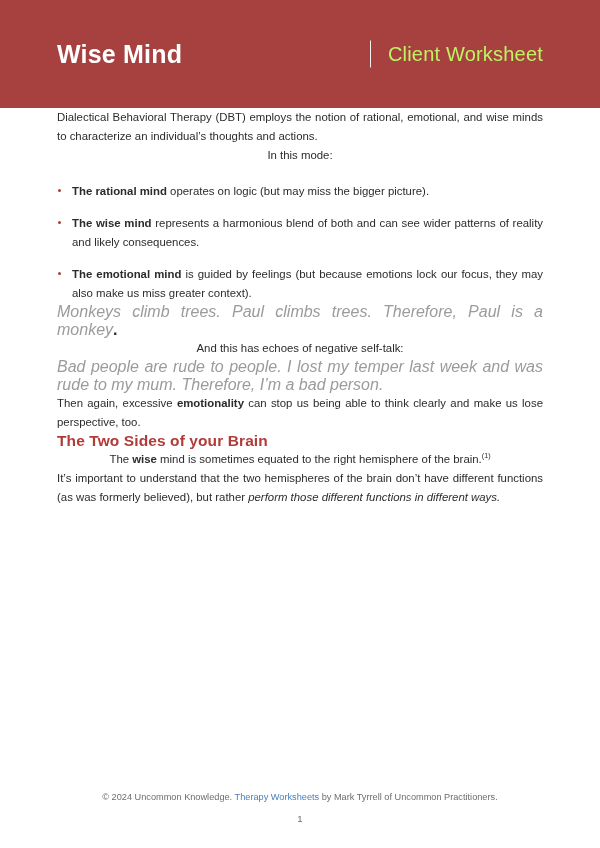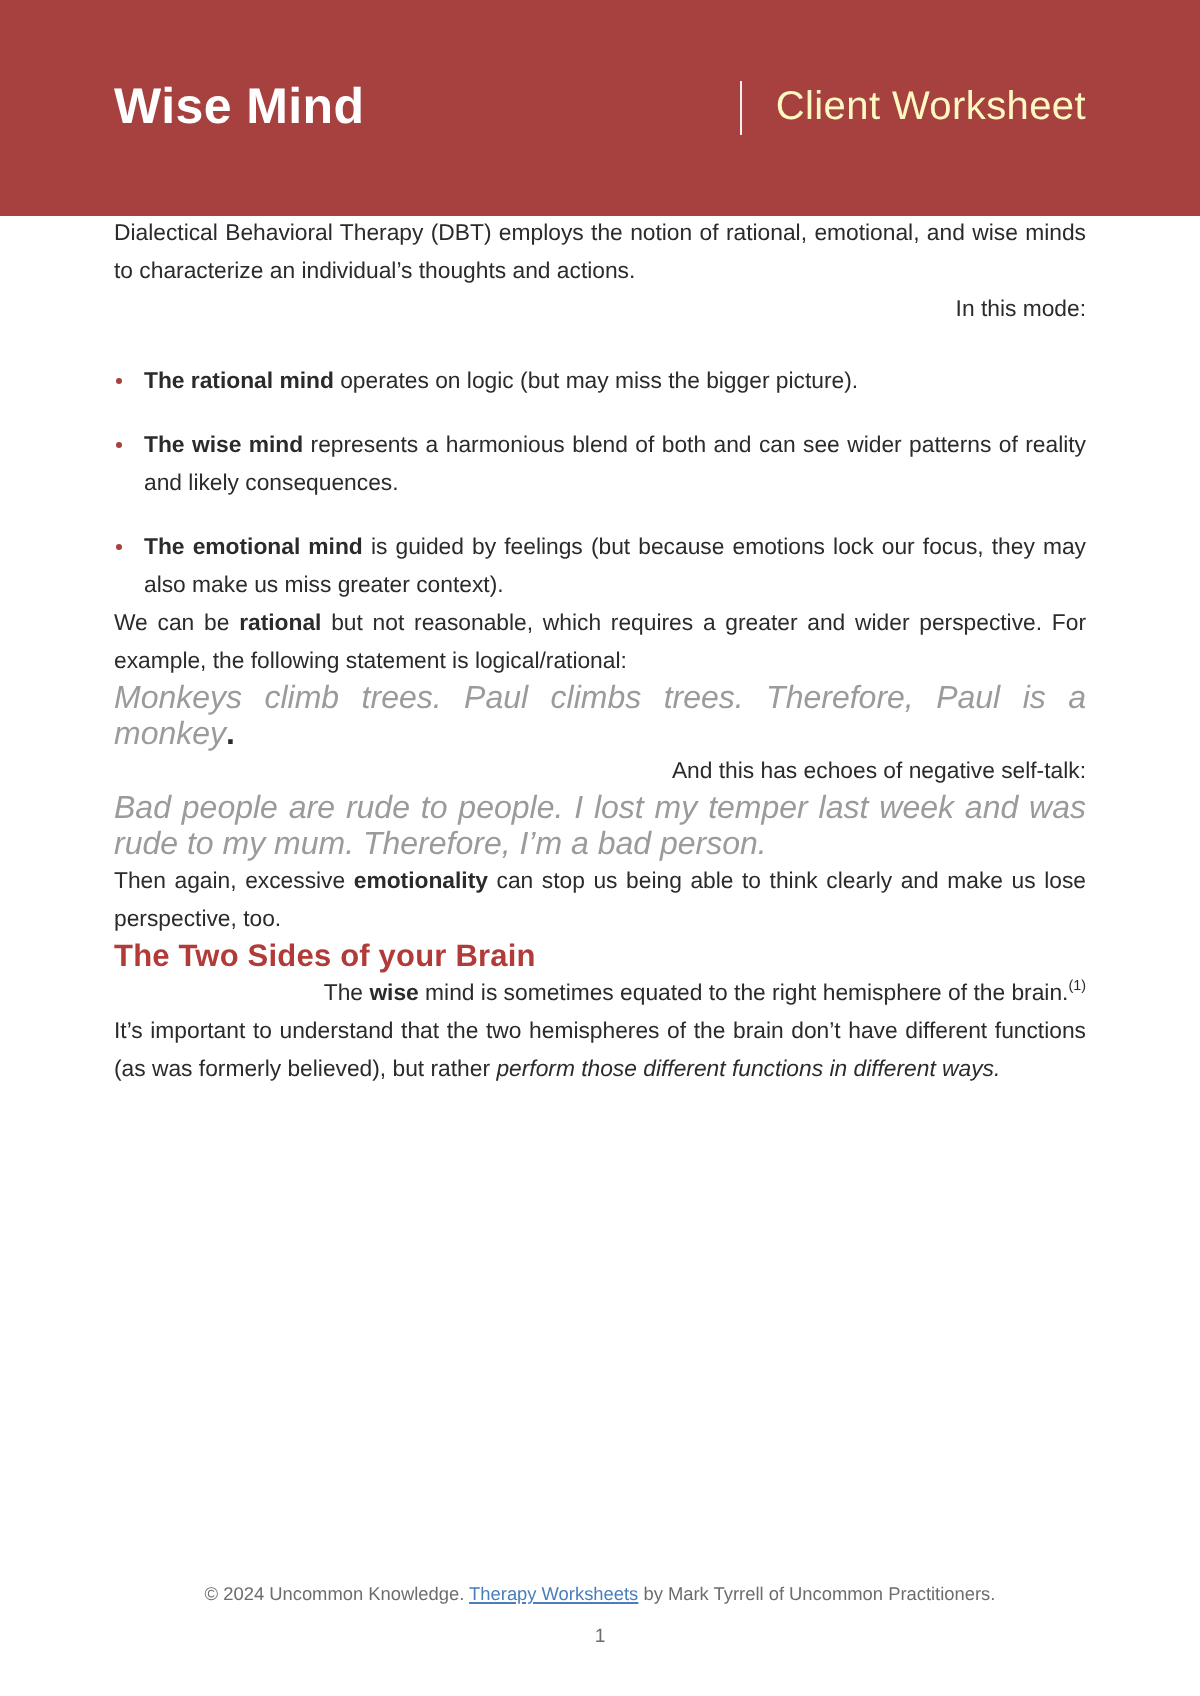--- a/index.html
+++ b/index.html
@@ -54,21 +54,21 @@
     gap: 17px;
   }
   .header-divider {
     display: inline-block;
     width: 1px;
     height: 27px;
     background: #ffffff;
     opacity: 0.92;
   }
   .header-subtitle {
-    color: #fef9c3;
+    color: #bef264;
     font-size: 20px;
     font-weight: normal;
     letter-spacing: 0.2px;
     white-space: nowrap;
   }
 
   
   .content {
     position: absolute;
     left: 57px;
@@ -87,21 +87,21 @@
   .block-intro-heading { margin-top: 38px; }
   .block-brain-heading { margin-top: 36px; }
 
   p.body-text {
     font-size: 11.4px;
     line-height: 19px;
     color: #2b2b2b;
     margin: 0;
     text-align: justify;
   }
-  p.body-text.no-justify { text-align: right; }
+  p.body-text.no-justify { text-align: center; }
   .sp-16 { margin-top: 16px; }
   .sp-17 { margin-top: 17px; }
   .sp-18 { margin-top: 18px; }
   .sp-20 { margin-top: 20px; }
 
   b, strong { font-weight: bold; }
 
   
   ul.bullets {
     list-style: none;
@@ -159,21 +159,20 @@
     top: 790px;
     width: 600px;
     text-align: center;
     font-size: 9.2px;
     color: #6d6d6d;
     line-height: 14px;
   }
   .footer a,
   .footer .footer-link {
     color: #4a7ebb;
-    text-decoration: underline;
   }
   .page-number {
     position: absolute;
     left: 0;
     top: 813px;
     width: 600px;
     text-align: center;
     font-size: 9.6px;
     color: #6d6d6d;
   }
@@ -203,21 +202,20 @@
         <b>The rational mind</b><span> operates on logic (but may miss the bigger picture).</span>
       </li>
       <li>
         <b>The wise mind</b><span> represents a harmonious blend of both and can see wider patterns of reality and likely consequences.</span>
       </li>
       <li>
         <b>The emotional mind</b><span> is guided by feelings (but because emotions lock our focus, they may also make us miss greater context).</span>
       </li>
     </ul>
 
-    <p class="body-text sp-20"><span>We can be </span><b>rational</b><span> but not reasonable, which requires a greater and wider perspective. For example, the following statement is logical/rational:</span></p>
 
     <p class="quote sp-18"><span>Monkeys climb trees. Paul climbs trees. Therefore, Paul is a monkey</span><span class="dark-period">.</span></p>
 
     <p class="body-text no-justify sp-18">And this has echoes of negative self-talk:</p>
 
     <p class="quote sp-16">Bad people are rude to people. I lost my temper last week and was rude to my mum. Therefore, I’m a bad person.</p>
 
     <p class="body-text sp-18"><span>Then again, excessive </span><b>emotionality</b><span> can stop us being able to think clearly and make us lose perspective, too.</span></p>
 
     <h2 class="section-heading block-brain-heading">The Two Sides of your Brain</h2>

